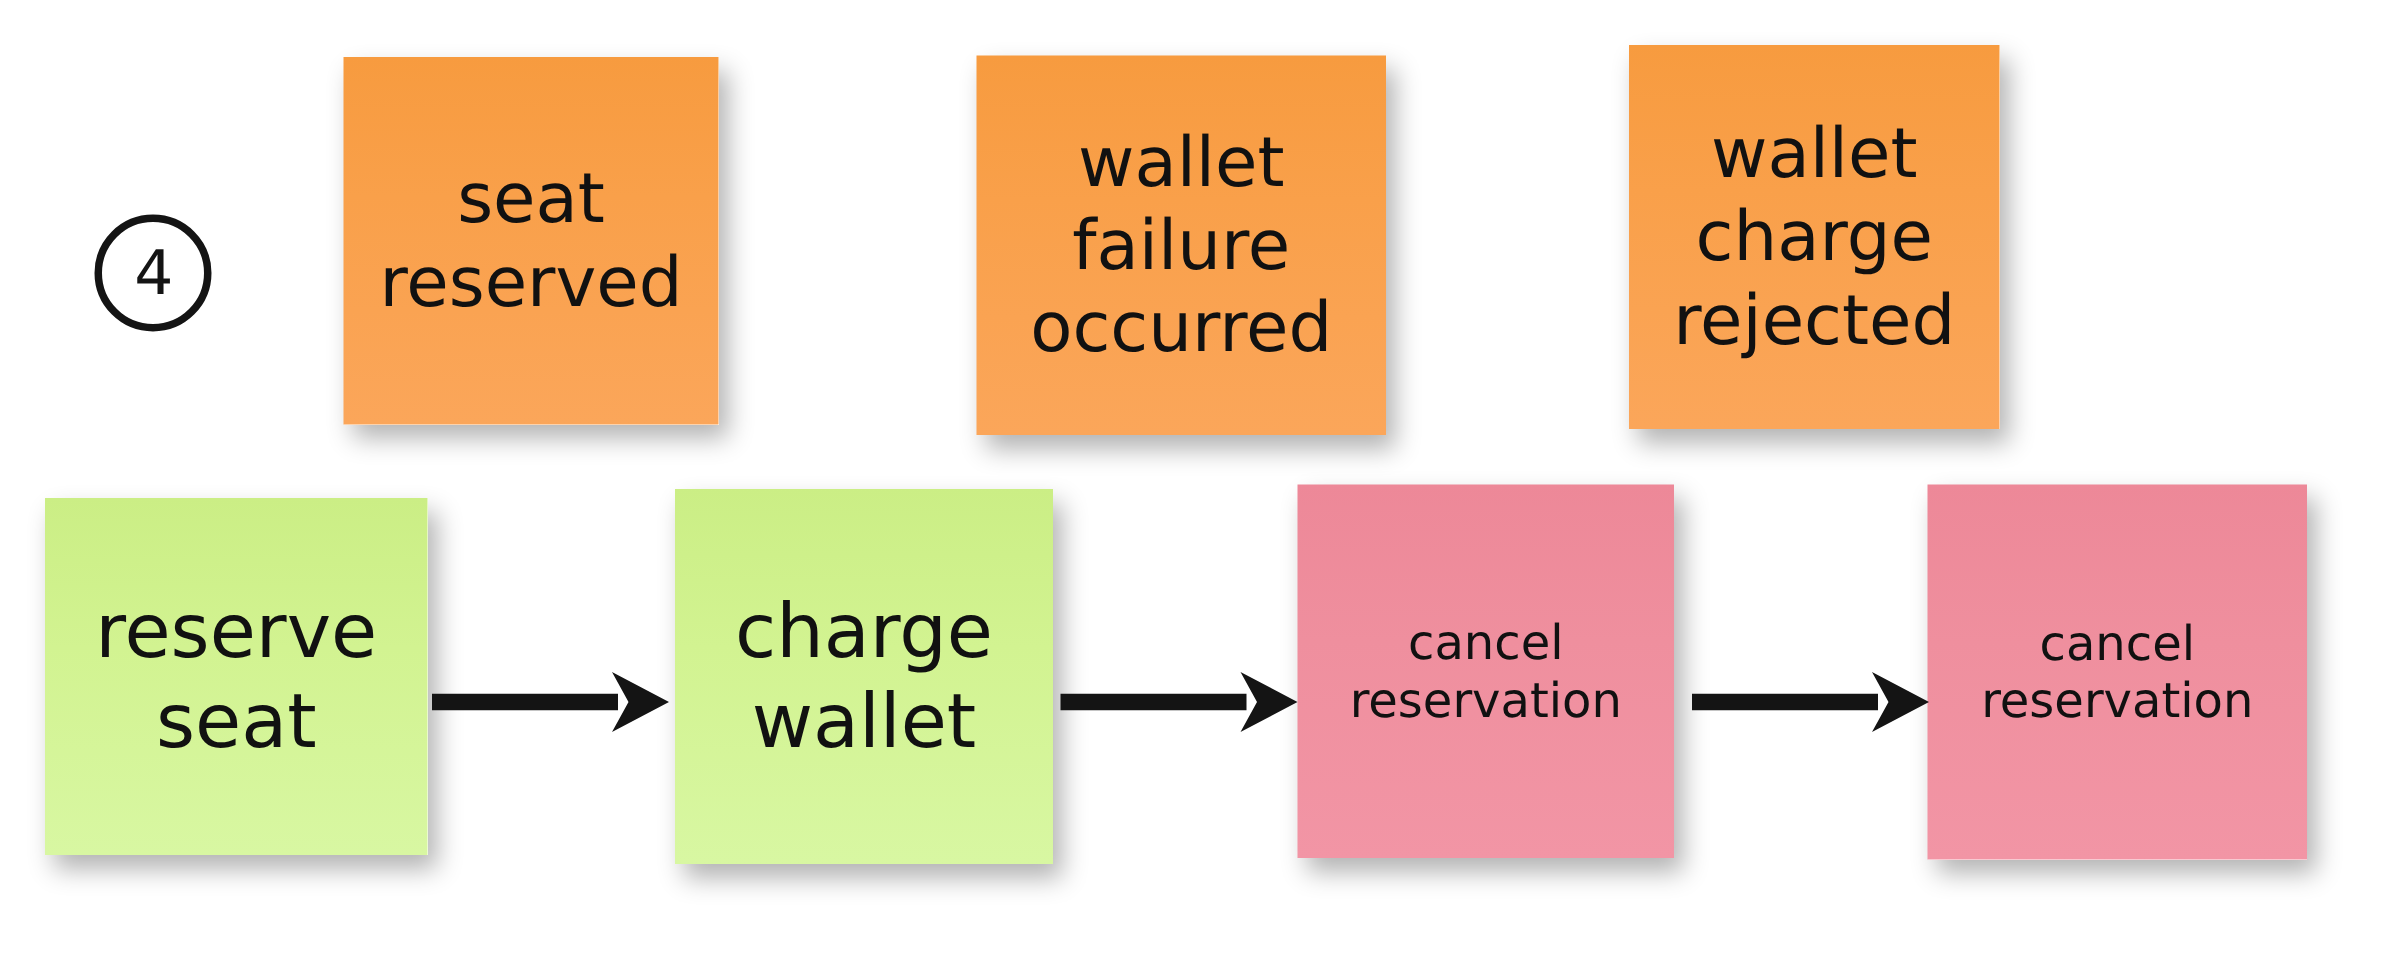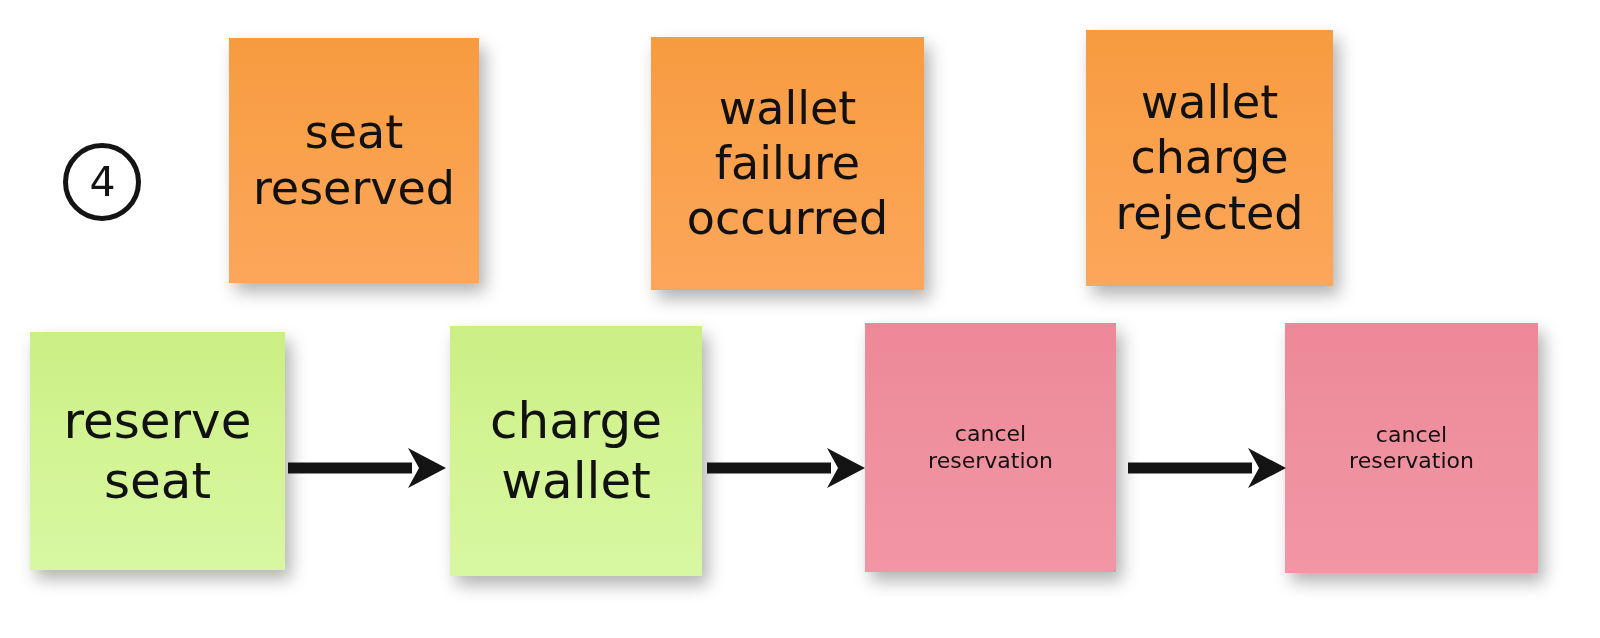--- a/index.html
+++ b/index.html
@@ -57,21 +57,21 @@
   }
   .note.green {
     background: linear-gradient(180deg, #cbee85 0%, #d2f391 42%, #d8f7a2 100%);
   }
   .note.pink {
     background: linear-gradient(180deg, #ed8898 0%, #ef8f9e 42%, #f295a5 100%);
   }
 
   .note.size-lg .note-text { font-size: 50px; }
   .note.size-md .note-text { font-size: 46px; }
-  .note.size-sm .note-text { font-size: 22px; }
+  .note.size-sm .note-text { font-size: 32px; }
 
   
   .arrow {
     position: absolute;
     height: 40px;
     pointer-events: none;
   }
   .arrow svg { display: block; overflow: visible; }
 </style>
 </head>

